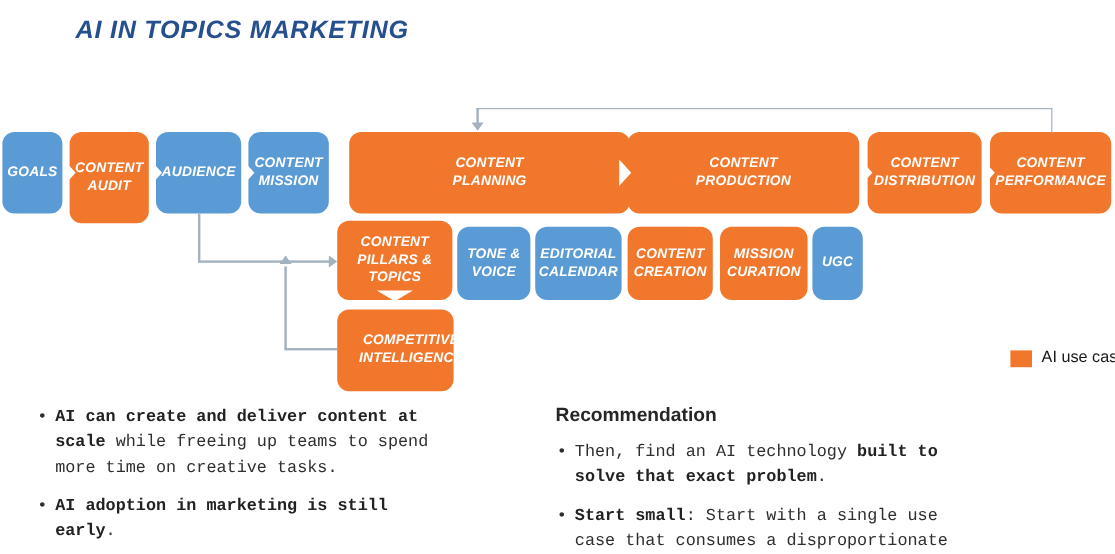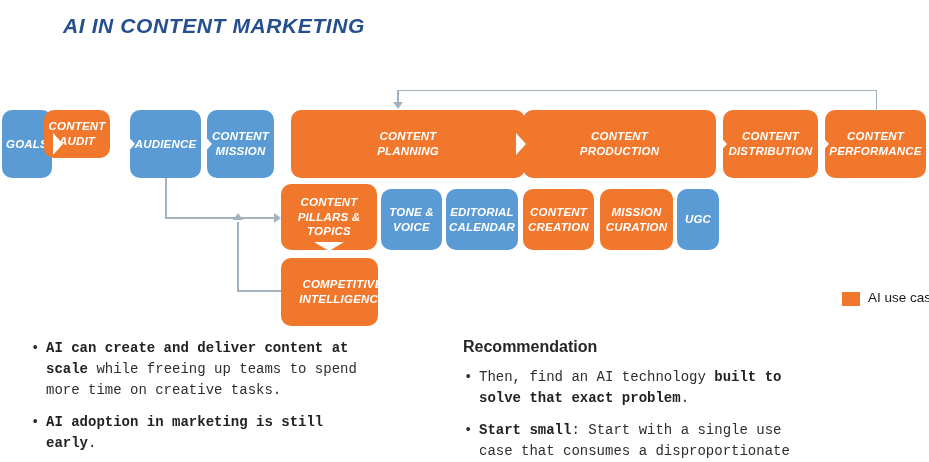--- a/index.html
+++ b/index.html
@@ -35,21 +35,21 @@
     letter-spacing:0.2px;
     padding:2px;
   }
   .node[data-color="ai"]{background:var(--orange);}
   .node[data-color="step"]{background:var(--blue);}
   .node .lbl{max-width:100px;}
   .n-tone .lbl{max-width:52px;}
   .n-ugc .lbl{max-width:40px;}
 
   .n-goals{left:2px;top:110px;width:50px;height:68px;}
-  .n-audit{left:44px;top:110px;width:66px;height:48px;}
+  .n-audit{left:58px;top:110px;width:66px;height:76px;}
   .n-audience{left:130px;top:110px;width:71px;height:68px;}
   .n-mission{left:207px;top:110px;width:67px;height:68px;}
   .n-planning{left:291px;top:110px;width:234px;height:68px;}
   .n-production{left:523px;top:110px;width:193px;height:68px;}
   .n-distribution{left:723px;top:110px;width:95px;height:68px;}
   .n-performance{left:825px;top:110px;width:101px;height:68px;}
   .n-pillars{left:281px;top:184px;width:96px;height:66px;}
   .n-tone{left:381px;top:189px;width:61px;height:61px;}
   .n-editorial{left:446px;top:189px;width:72px;height:61px;}
   .n-creation{left:523px;top:189px;width:71px;height:61px;}
@@ -129,21 +129,21 @@
   }
   .txtcol li::before{
     content:"\2022";
     position:absolute;left:1px;top:0;
   }
   .txtcol b{font-weight:bold;color:#222;}
 </style>
 </head>
 <body>
 
-<div class="title">AI IN CONTENT MARKETING</div>
+<div class="title">AI IN TOPICS MARKETING</div>
 
 <div class="node n-goals" data-color="step">
   <span class="lbl">GOALS</span>
 </div>
 <div class="node n-audit" data-color="ai">
   <span class="lbl">CONTENT AUDIT</span>
 </div>
 <div class="node n-audience" data-color="step">
   <span class="lbl">AUDIENCE</span>
 </div>

